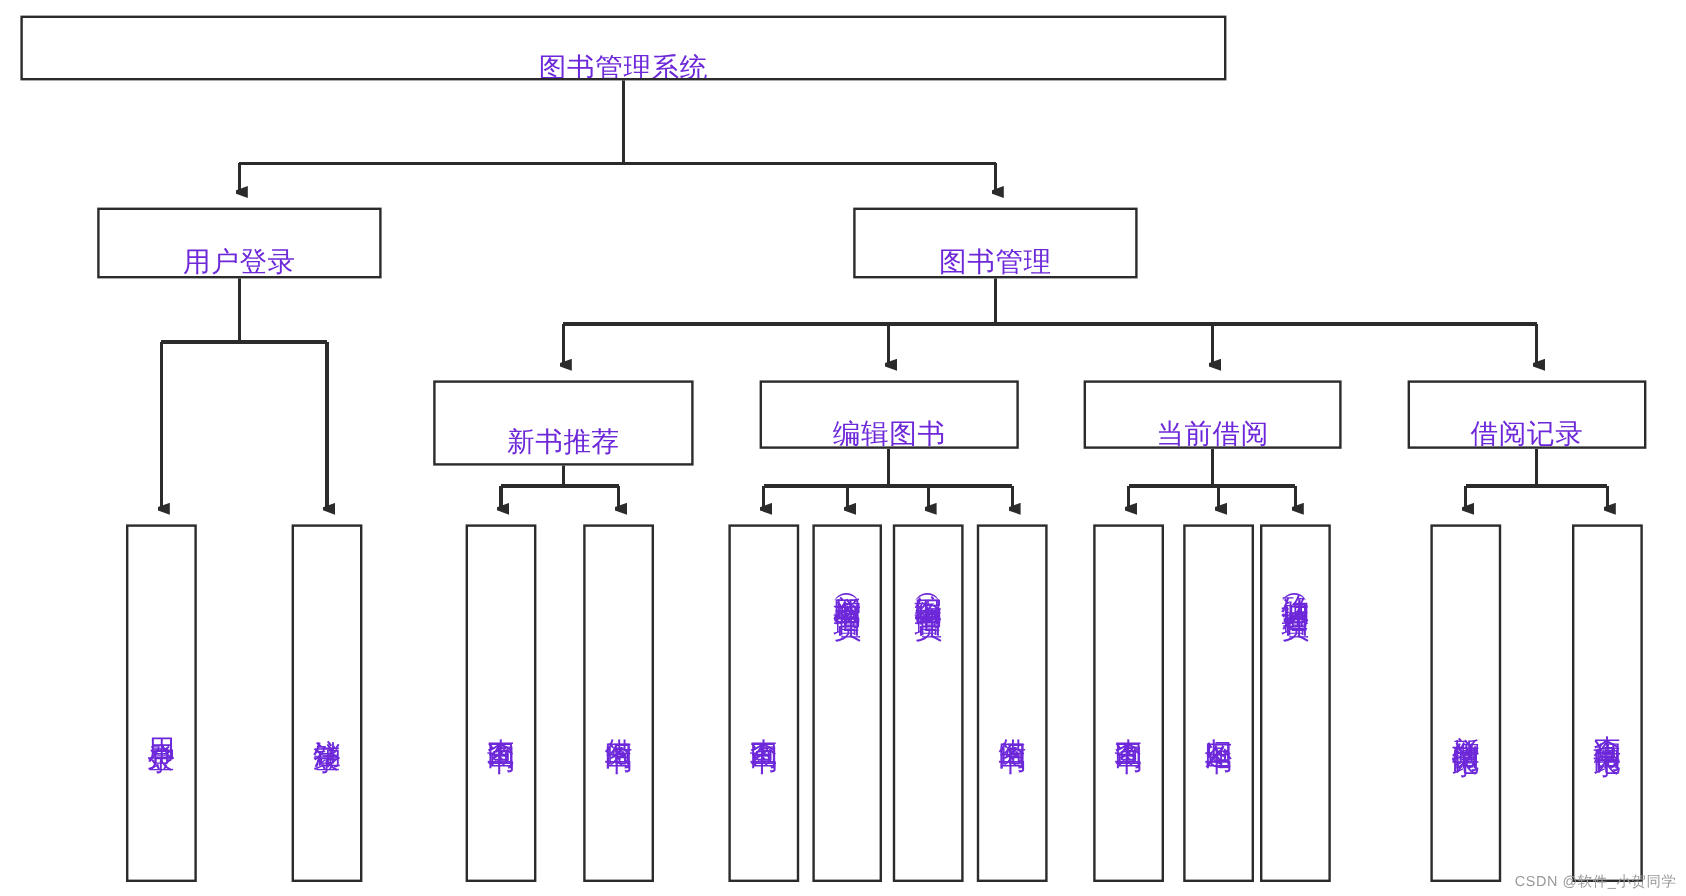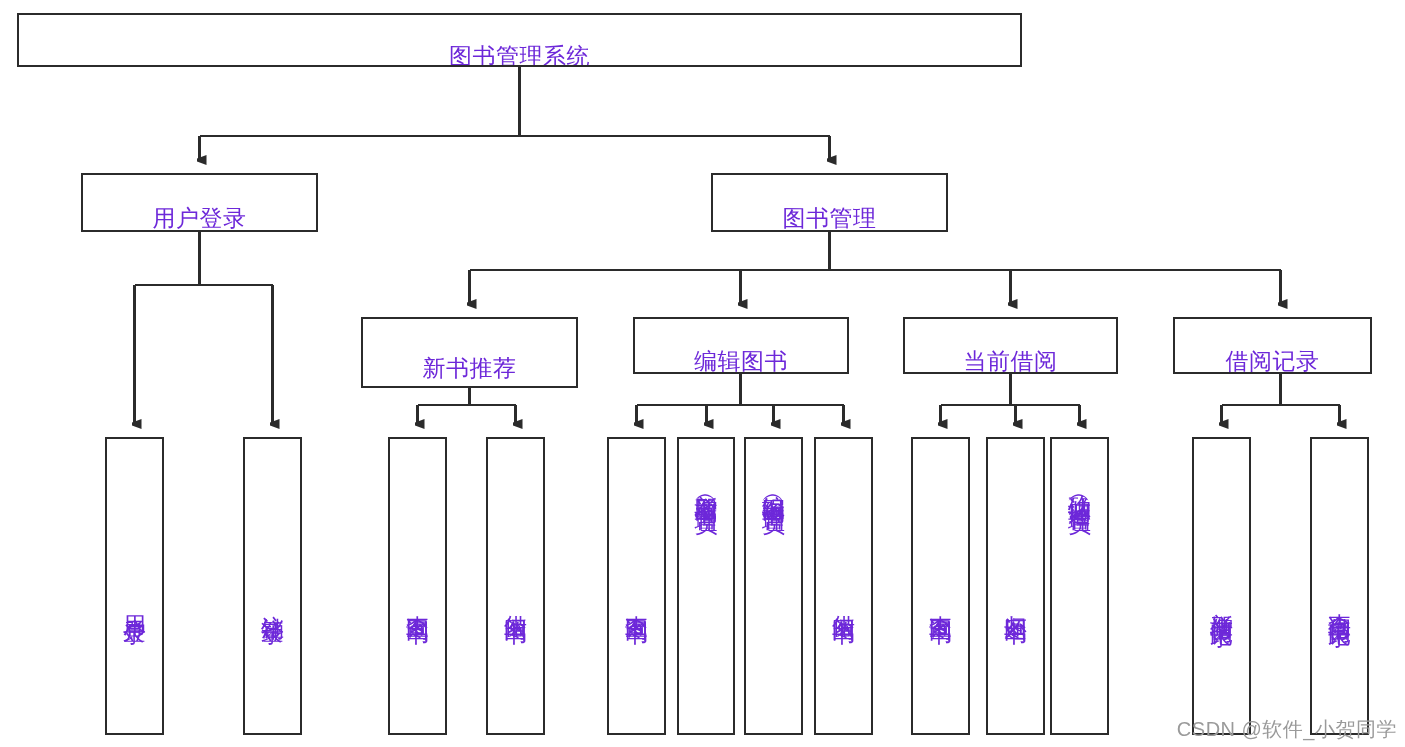--- a/index.html
+++ b/index.html
@@ -60,21 +60,21 @@
     line-height: 1;
   }
   .node.vertical.centered {
     align-items: center;
     padding-top: 0;
   }
   #watermark {
     position: absolute;
     right: 8px;
     bottom: 4px;
-    font-size: 20px;
+    font-size: 12px;
     color: #9a9a9a;
     letter-spacing: 0.5px;
     white-space: nowrap;
   }
 </style>
 </head>
 <body>
 
 <div id="diagram-root">
 

